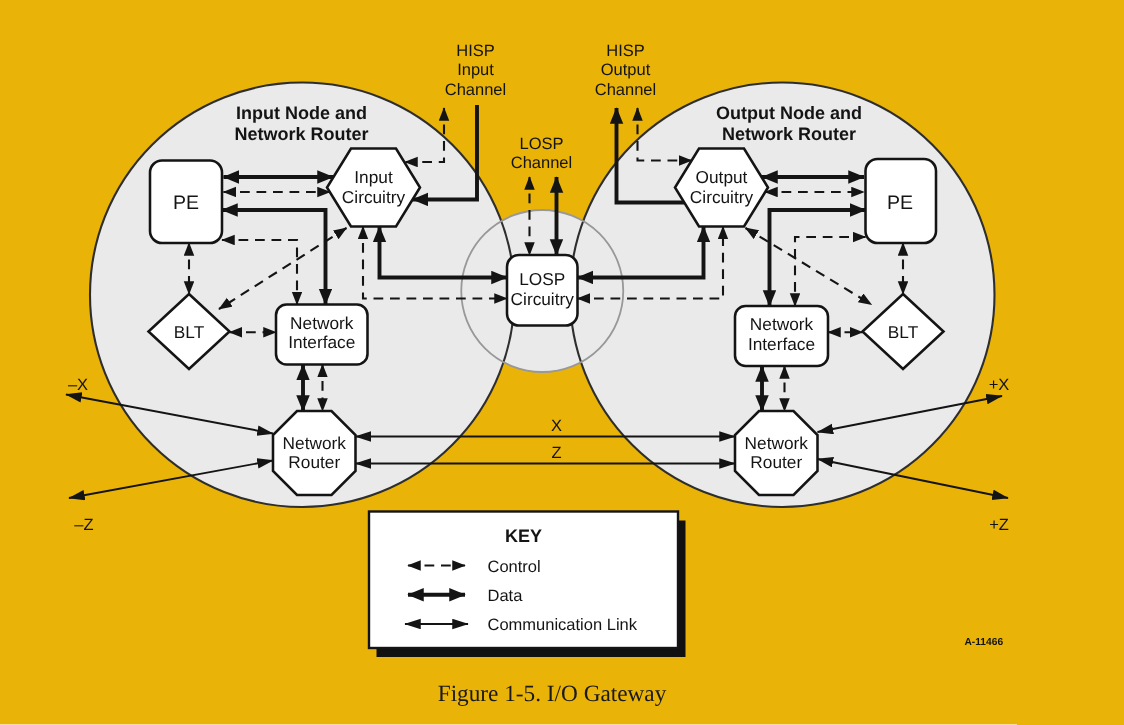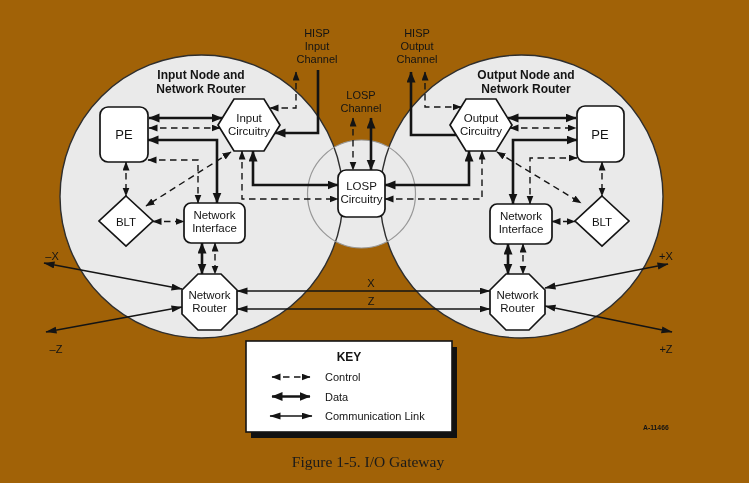--- a/index.html
+++ b/index.html
@@ -1,16 +1,16 @@
 <!DOCTYPE html>
 <html><head>
 <meta charset="utf-8">
 <style>
   html,body{margin:0;padding:0;background:#fff;}
-  #page{position:relative;width:749px;height:483px;background:#a16207;overflow:hidden;}
+  #page{position:relative;width:749px;height:483px;background:#eab308;overflow:hidden;}
   svg{position:absolute;inset:0;}
   .t{font-family:"Liberation Sans",sans-serif;fill:#141414;}
   .b{font-weight:bold;}
   .cap{font-family:"Liberation Serif",serif;fill:#1a1a1a;}
   .ln-data{stroke:#141414;stroke-width:2.6;fill:none;}
   .ln-ctl{stroke:#141414;stroke-width:1.4;stroke-dasharray:6.5 4.5;fill:none;}
   .ln-comm{stroke:#141414;stroke-width:1.3;fill:none;}
   .shape{fill:#ffffff;stroke:#141414;stroke-width:1.7;}
   .circle-fill{fill:#eaeaea;stroke:none;}
   .circle-big{fill:none;stroke:#2e2e2e;stroke-width:1.4;}

